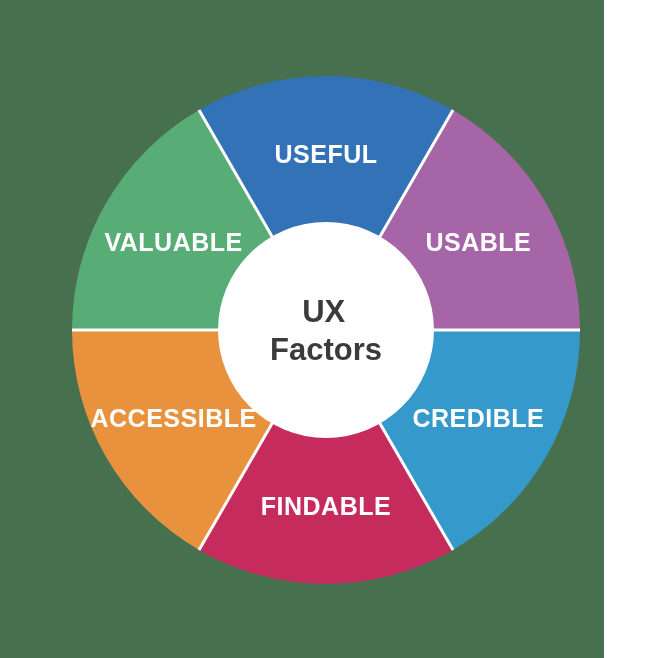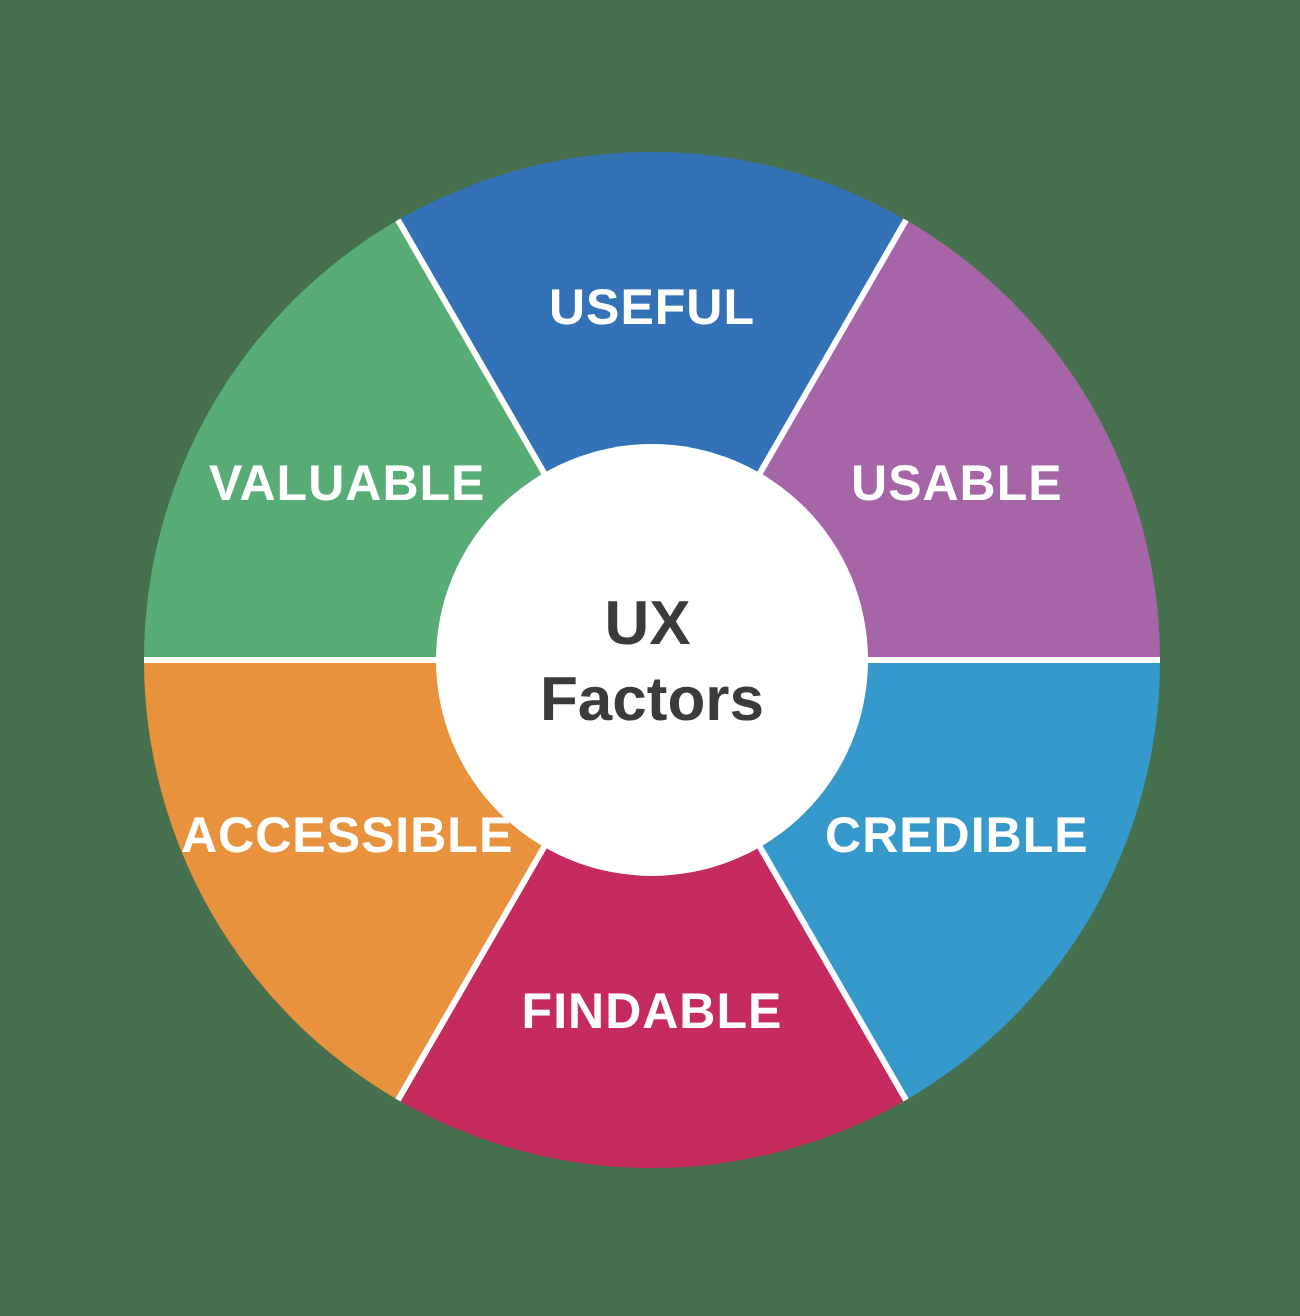--- a/index.html
+++ b/index.html
@@ -1,21 +1,21 @@
 <!DOCTYPE html>
 <html><head>
 <meta charset="utf-8">
 <style>
   html, body {
     margin: 0;
     padding: 0;
   }
   .canvas {
     position: relative;
-    width: 650px;
+    width: 604px;
     height: 658px;
     overflow: hidden;
     font-family: "Liberation Sans", sans-serif;
   }
   .canvas svg {
     display: block;
     width: 650px;
     height: 658px;
   }
   .segment-label {

